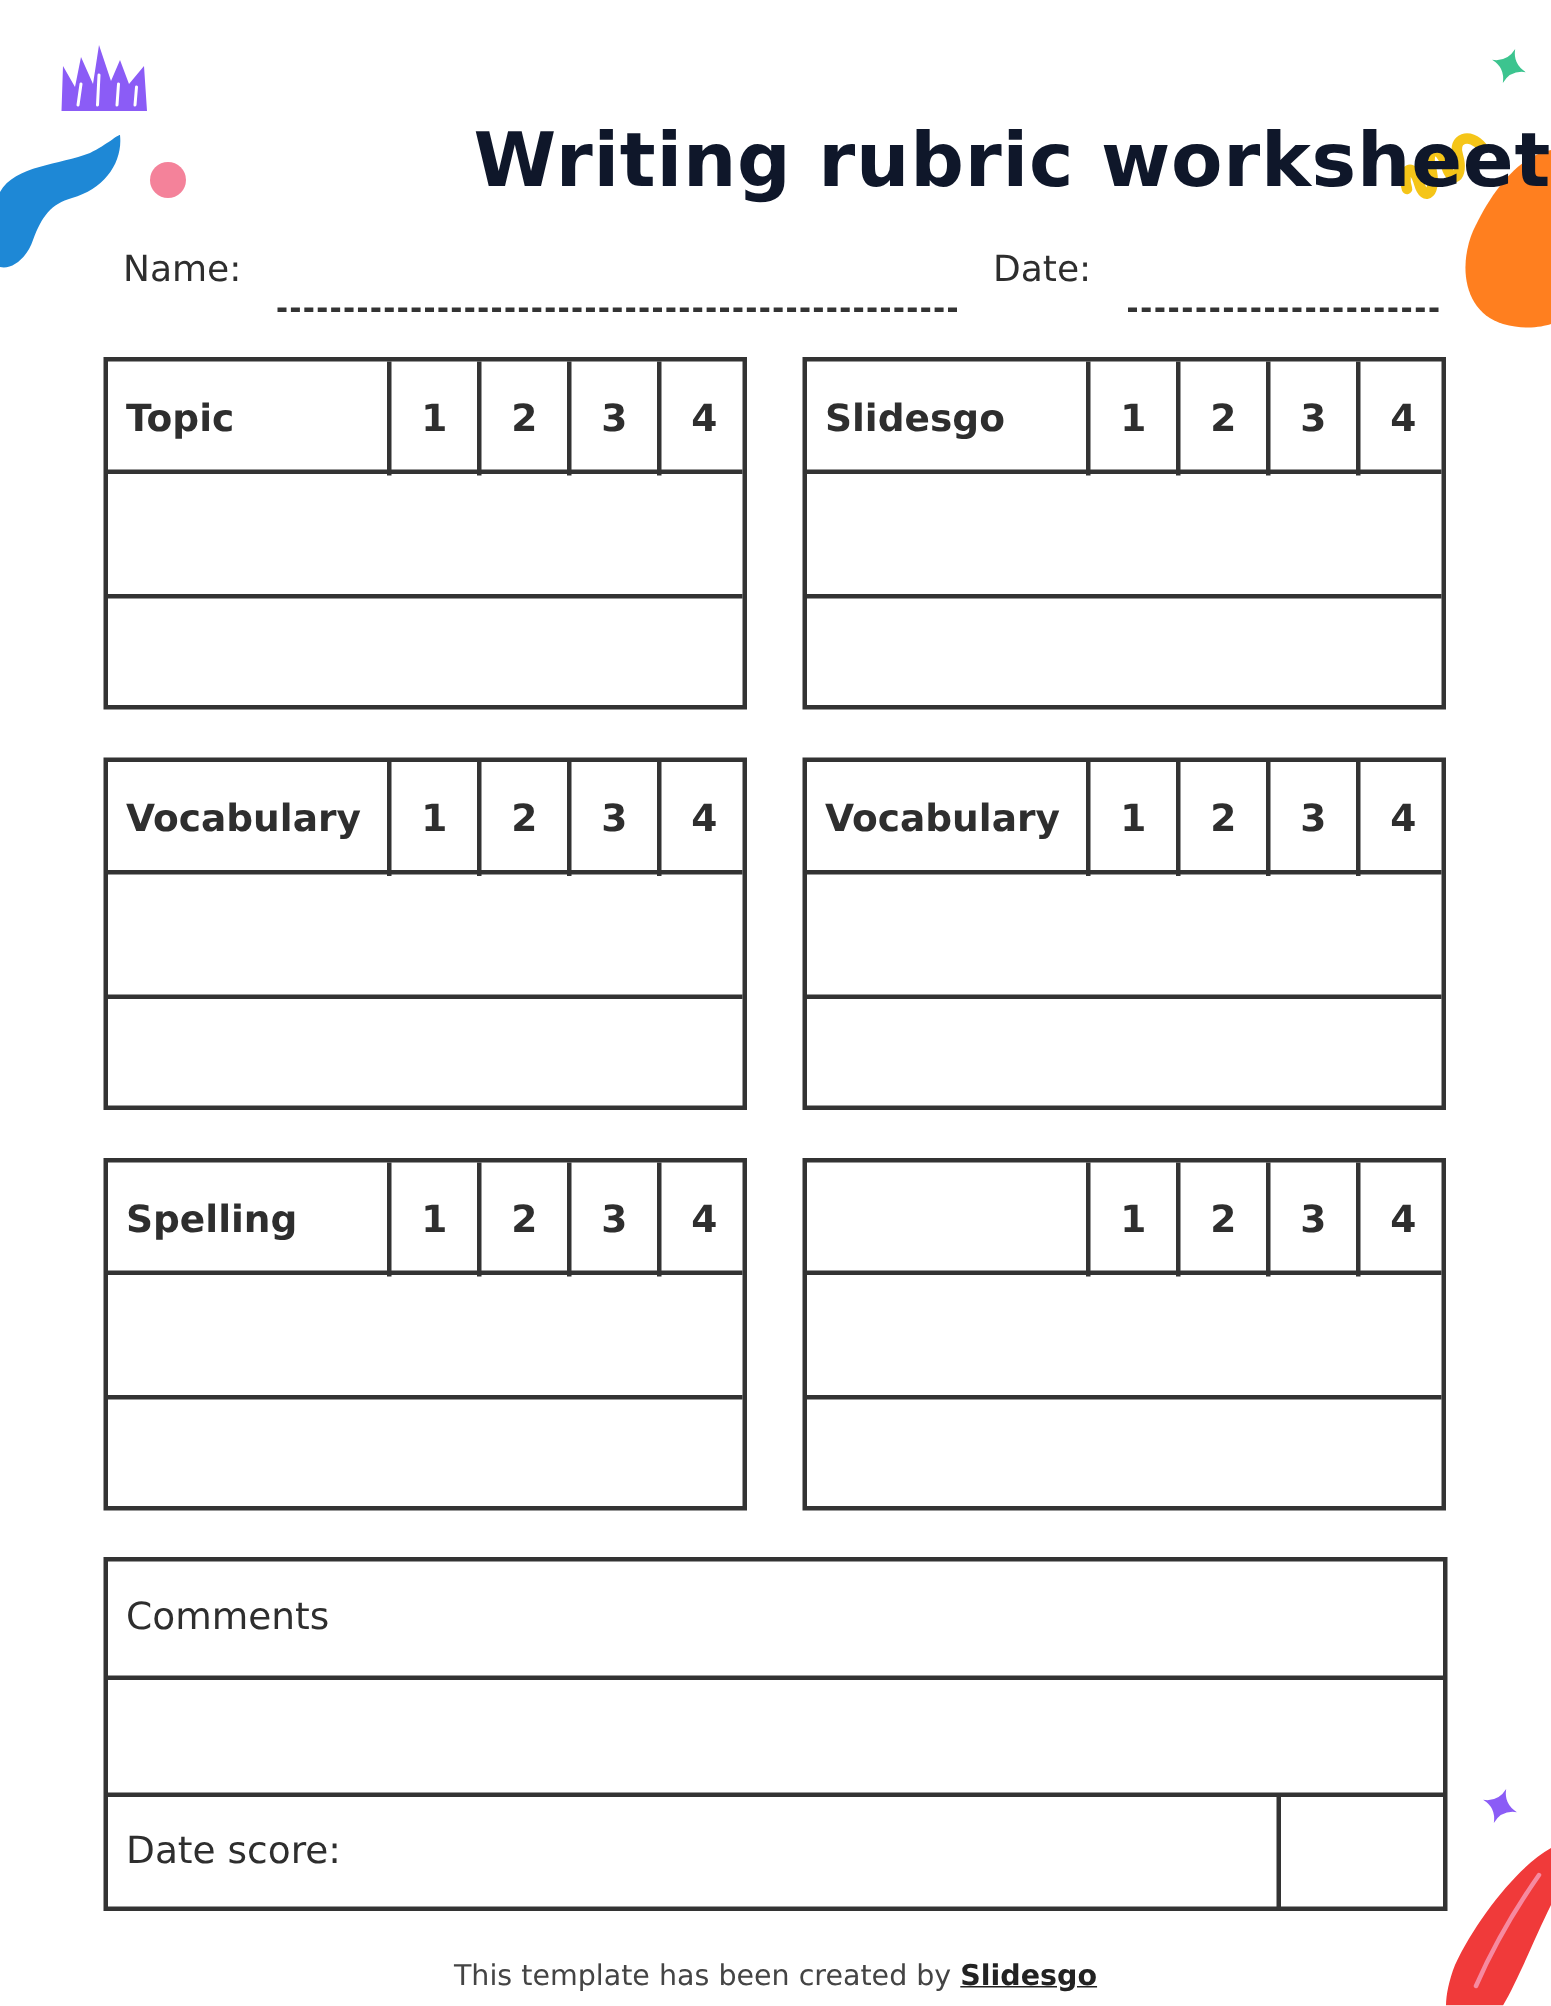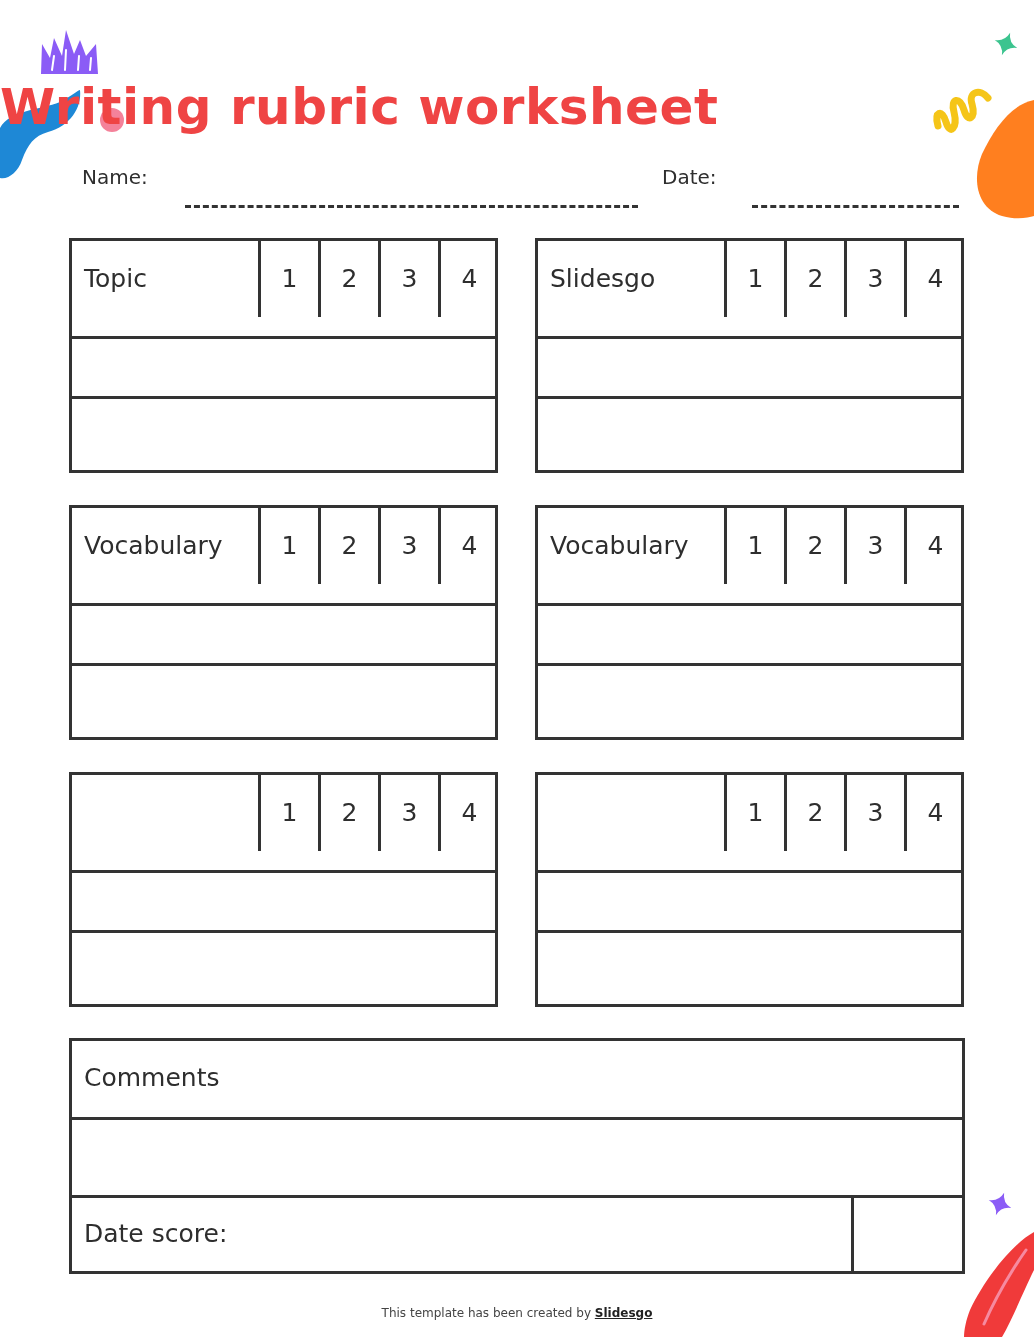--- a/index.html
+++ b/index.html
@@ -1,30 +1,30 @@
 <!DOCTYPE html>
 <html><head>
 <meta charset="utf-8">
 <style>
   html,body{margin:0;padding:0;background:#ffffff;}
   body{width:1034px;height:1337px;position:relative;overflow:hidden;font-family:"DejaVu Sans","Liberation Sans",sans-serif;color:#2b2b2b;}
   .abs{position:absolute;}
-  .title{position:absolute;left:0;width:1034px;top:78px;text-align:left;font-size:50px;font-weight:bold;letter-spacing:0.5px;color:#ef4444;}
-  .label{position:absolute;font-size:20px;color:#2e2e2e;}
+  .title{position:absolute;left:0;width:1034px;top:78px;text-align:right;font-size:50px;font-weight:bold;letter-spacing:0.5px;color:#0f172a;}
+  .label{position:absolute;font-size:24px;color:#2e2e2e;}
   .dash{position:absolute;height:0;border-top:3px dashed #333;}
   .rubric{position:absolute;width:429px;height:235px;box-sizing:border-box;border:3px solid #333;}
-  .rubric .hdr{position:absolute;left:0;top:0;width:100%;height:98px;box-sizing:border-box;border-bottom:3px solid #333;}
+  .rubric .hdr{position:absolute;left:0;top:0;width:100%;height:75px;box-sizing:border-box;border-bottom:3px solid #333;font-weight:bold;}
   .rubric .cat{position:absolute;left:12px;top:0;height:76px;line-height:76px;font-size:25px;color:#2e2e2e;}
   .rubric .score{position:absolute;top:0;height:76px;line-height:76px;width:60px;text-align:center;font-size:25px;border-left:3px solid #333;box-sizing:border-box;color:#2e2e2e;}
   .rubric .row2{position:absolute;left:0;top:155px;width:100%;height:0;border-top:3px solid #333;}
   .comments{position:absolute;left:69px;top:1038px;width:896px;height:236px;box-sizing:border-box;border:3px solid #333;}
   .comments .line{position:absolute;left:0;width:100%;height:0;border-top:3px solid #333;}
   .comments .txt{position:absolute;left:12px;font-size:25px;color:#2e2e2e;}
   .comments .vdiv{position:absolute;left:779px;top:155px;width:0;height:77px;border-left:3px solid #333;}
-  .footer{position:absolute;left:0;width:1034px;top:1306px;text-align:center;font-size:12px;color:#444;}
+  .footer{position:absolute;left:0;width:1034px;top:1306px;text-align:center;font-size:19px;color:#444;}
   .footer b{text-decoration:underline;color:#222;}
 </style>
 </head>
 <body>
 
 <svg class="abs" style="left:38px;top:28px" width="64" height="48" viewBox="0 0 64 48">
   <path d="M3 46 L4 16 L12 30 L16 10 L24 28 L28 2 L36 26 L42 12 L48 28 L58 16 L60 46 Z" fill="#8b5cf6"></path>
   <path d="M14 42 L16 28 M27 42 L28 22 M40 42 L41 28 M52 42 L53 30" stroke="#fff" stroke-width="2" stroke-linecap="round"></path>
 </svg>
 <svg class="abs" style="left:0;top:88px" width="84" height="92" viewBox="0 0 84 92">
@@ -94,20 +94,21 @@
     <div class="score" style="left:186px;">1</div>
     <div class="score" style="left:246px;">2</div>
     <div class="score" style="left:306px;">3</div>
     <div class="score" style="left:366px;">4</div>
   </div>
   <div class="row2"></div>
 </div>
 
 <div class="rubric" style="left:69px;top:772px;">
   <div class="hdr">
+    <div class="cat">Spelling</div>
     <div class="score" style="left:186px;">1</div>
     <div class="score" style="left:246px;">2</div>
     <div class="score" style="left:306px;">3</div>
     <div class="score" style="left:366px;">4</div>
   </div>
   <div class="row2"></div>
 </div>
 
 <div class="rubric" style="left:535px;top:772px;">
   <div class="hdr">

